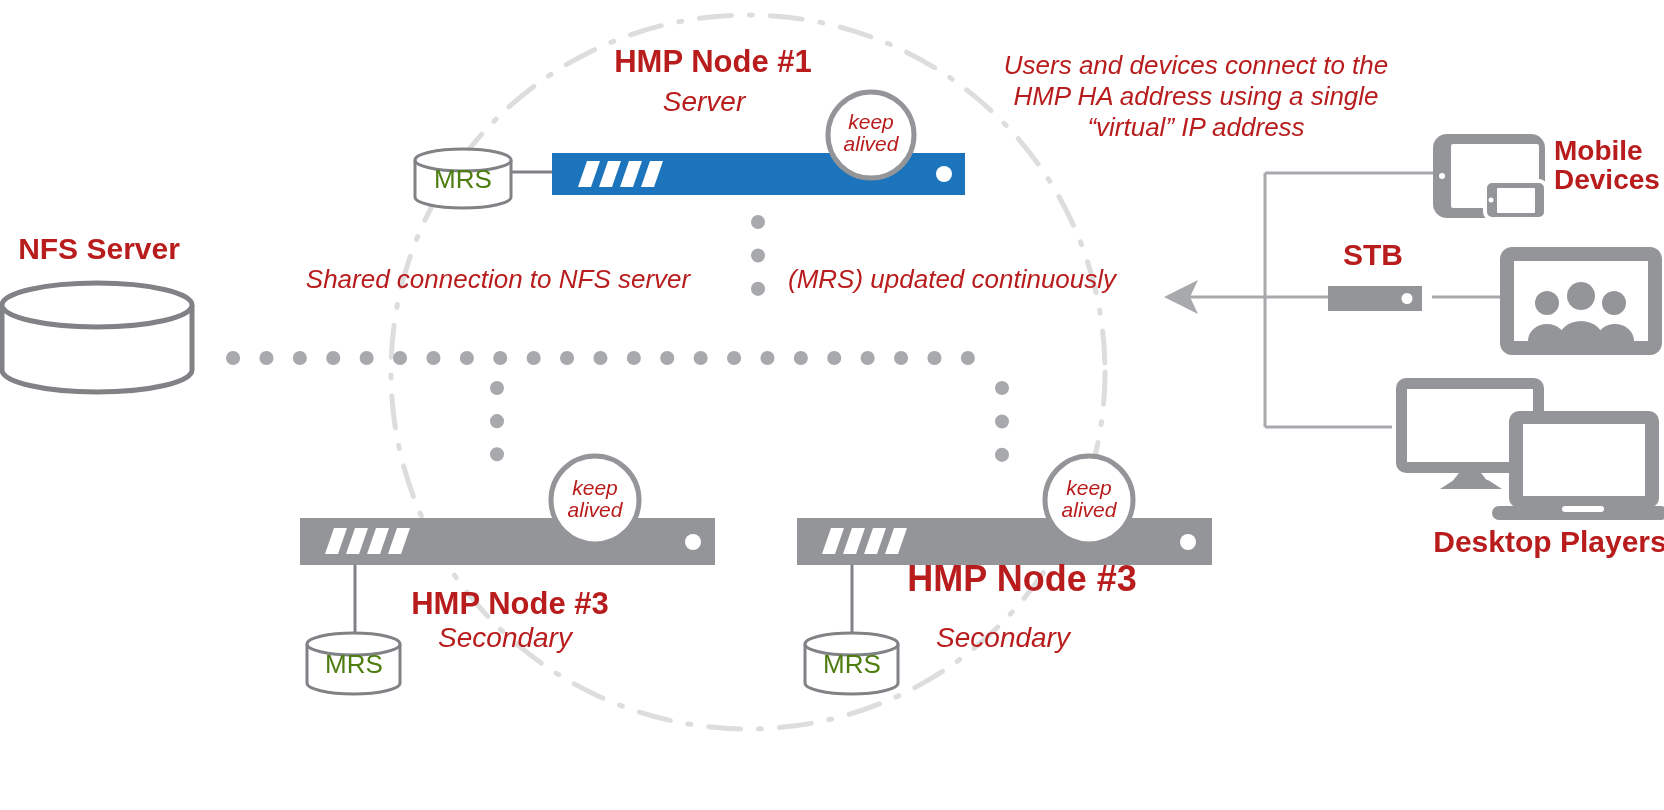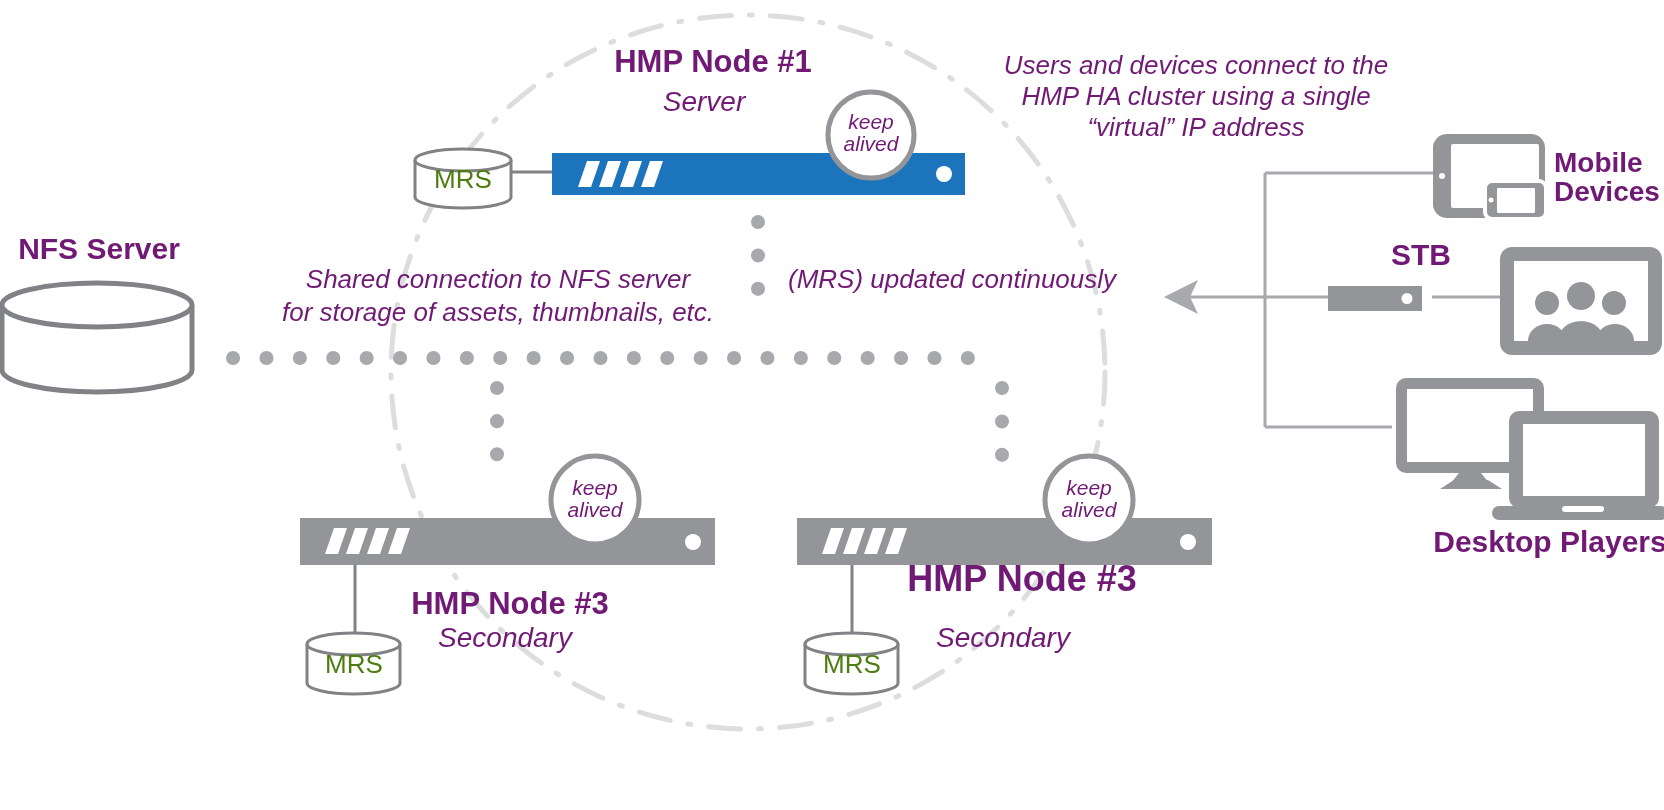--- a/index.html
+++ b/index.html
@@ -1,19 +1,19 @@
 <!DOCTYPE html>
 <html><head>
 <meta charset="utf-8">
 <style>
   html,body{margin:0;padding:0;background:#fff;}
   #wrap{position:relative;width:1664px;height:810px;background:#fff;overflow:hidden;
         font-family:"Liberation Sans",sans-serif;}
   #shapes{position:absolute;left:0;top:0;z-index:1;}
-  .t{position:absolute;color:#701a75;white-space:nowrap;z-index:2;line-height:1.15;}
+  .t{position:absolute;color:#b91c1c;white-space:nowrap;z-index:2;line-height:1.15;}
   .b{font-weight:700;}
   .i{font-style:italic;}
   .c{transform:translateX(-50%);text-align:center;}
   .mrs{color:#4d7c0f;font-size:26px;}
   .ka{font-size:21px;line-height:22px;font-style:italic;}
 </style>
 </head>
 <body>
 
 <div id="wrap">
@@ -144,48 +144,47 @@
   <div class="t b c" style="left:713px;top:44px;font-size:31px;">HMP Node #1</div>
   <div class="t i c" style="left:704px;top:86px;font-size:28px;">Server</div>
   <div class="t ka c" style="left:871px;top:111px;">
     <div>keep</div>
     <div>alived</div>
   </div>
   <div class="t mrs c" style="left:463px;top:165px;">MRS</div>
 
   <div class="t i c" style="left:498px;top:263px;font-size:26px;line-height:33px;">
     <div>Shared connection to NFS server</div>
-    <div>for storage of assets, thumbnails, etc.</div>
   </div>
   <div class="t i" style="left:788px;top:263px;font-size:26px;line-height:33px;">
     <div>(MRS) updated continuously</div>
   </div>
   <div class="t i c" style="left:1196px;top:50px;font-size:26px;line-height:31px;">
     <div>Users and devices connect to the</div>
-    <div>HMP HA cluster using a single</div>
+    <div>HMP HA address using a single</div>
     <div>“virtual” IP address</div>
   </div>
 
   <div class="t b c" style="left:510px;top:586px;font-size:31px;">HMP Node #3</div>
   <div class="t i c" style="left:505px;top:622px;font-size:28px;">Secondary</div>
   <div class="t ka c" style="left:595px;top:477px;">
     <div>keep</div>
     <div>alived</div>
   </div>
   <div class="t mrs c" style="left:354px;top:650px;">MRS</div>
 
   <div class="t b c" style="left:1022px;top:558px;font-size:36px;">HMP Node #3</div>
   <div class="t i c" style="left:1003px;top:622px;font-size:28px;">Secondary</div>
   <div class="t ka c" style="left:1089px;top:477px;">
     <div>keep</div>
     <div>alived</div>
   </div>
   <div class="t mrs c" style="left:852px;top:650px;">MRS</div>
 
 
-  <div class="t b" style="left:1554px;top:148px;font-size:28px;line-height:29px;">
+  <div class="t b" style="left:1554px;top:136px;font-size:28px;line-height:29px;">
     <div>Mobile</div>
     <div>Devices</div>
   </div>
-  <div class="t b c" style="left:1373px;top:238px;font-size:30px;margin-left:48px;">STB</div>
+  <div class="t b c" style="left:1373px;top:238px;font-size:30px;">STB</div>
   <div class="t b c" style="left:1550px;top:525px;font-size:30px;">Desktop Players</div>
 
 </div>
 
 </body></html>

